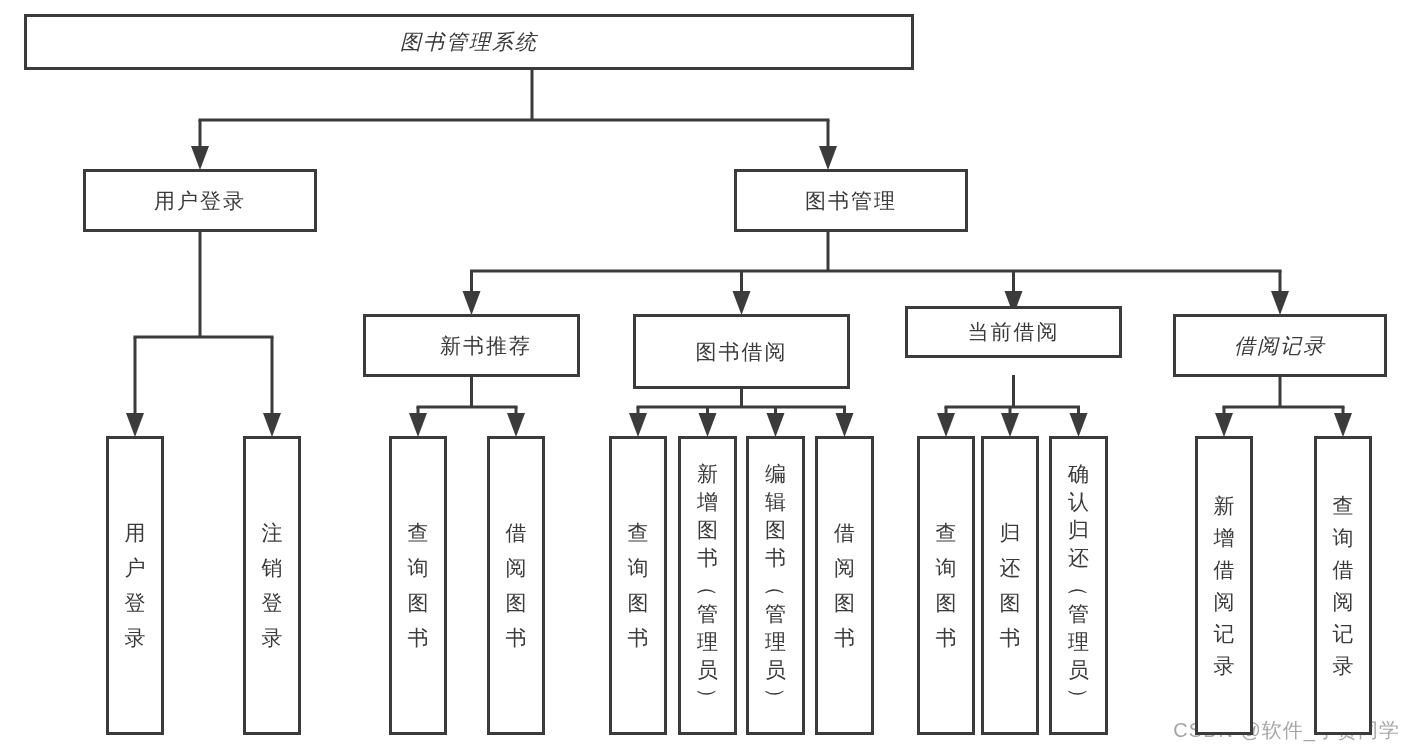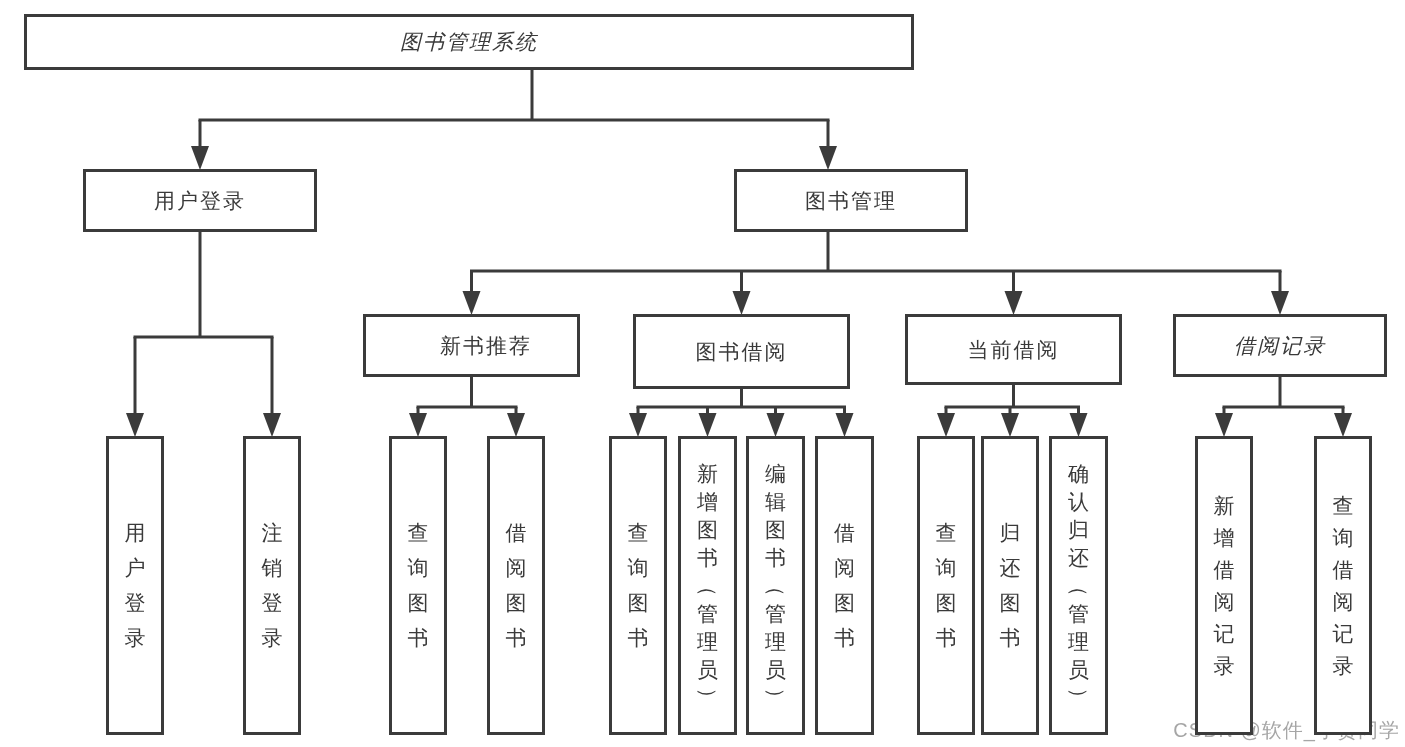--- a/index.html
+++ b/index.html
@@ -116,21 +116,21 @@
     </div>
     <div class="node" style="left: 711px; top: 169px; width: 234px; height: 63px; margin-left: 23px;">
       <span class="h-label">图书管理</span>
     </div>
     <div class="node" style="left: 363px; top: 314px; width: 217px; height: 63px; padding-left: 29px;">
       <span class="h-label">新书推荐</span>
     </div>
     <div class="node" style="left: 633px; top: 314px; width: 217px; height: 75px;">
       <span class="h-label">图书借阅</span>
     </div>
-    <div class="node" style="left: 905px; top: 314px; width: 217px; height: 71px; align-items: center;">
+    <div class="node" style="left: 905px; top: 306px; width: 217px; height: 52px; align-items: center;">
       <span class="h-label">当前借阅</span>
     </div>
     <div class="node" style="left: 1173px; top: 314px; width: 214px; height: 63px; font-style: italic;">
       <span class="h-label">借阅记录</span>
     </div>
     <div class="node" style="left: 106px; top: 436px; width: 58px; height: 299px;">
       <div class="v-label chars-4">
         <span class="vchar">用</span>
         <span class="vchar">户</span>
         <span class="vchar">登</span>

